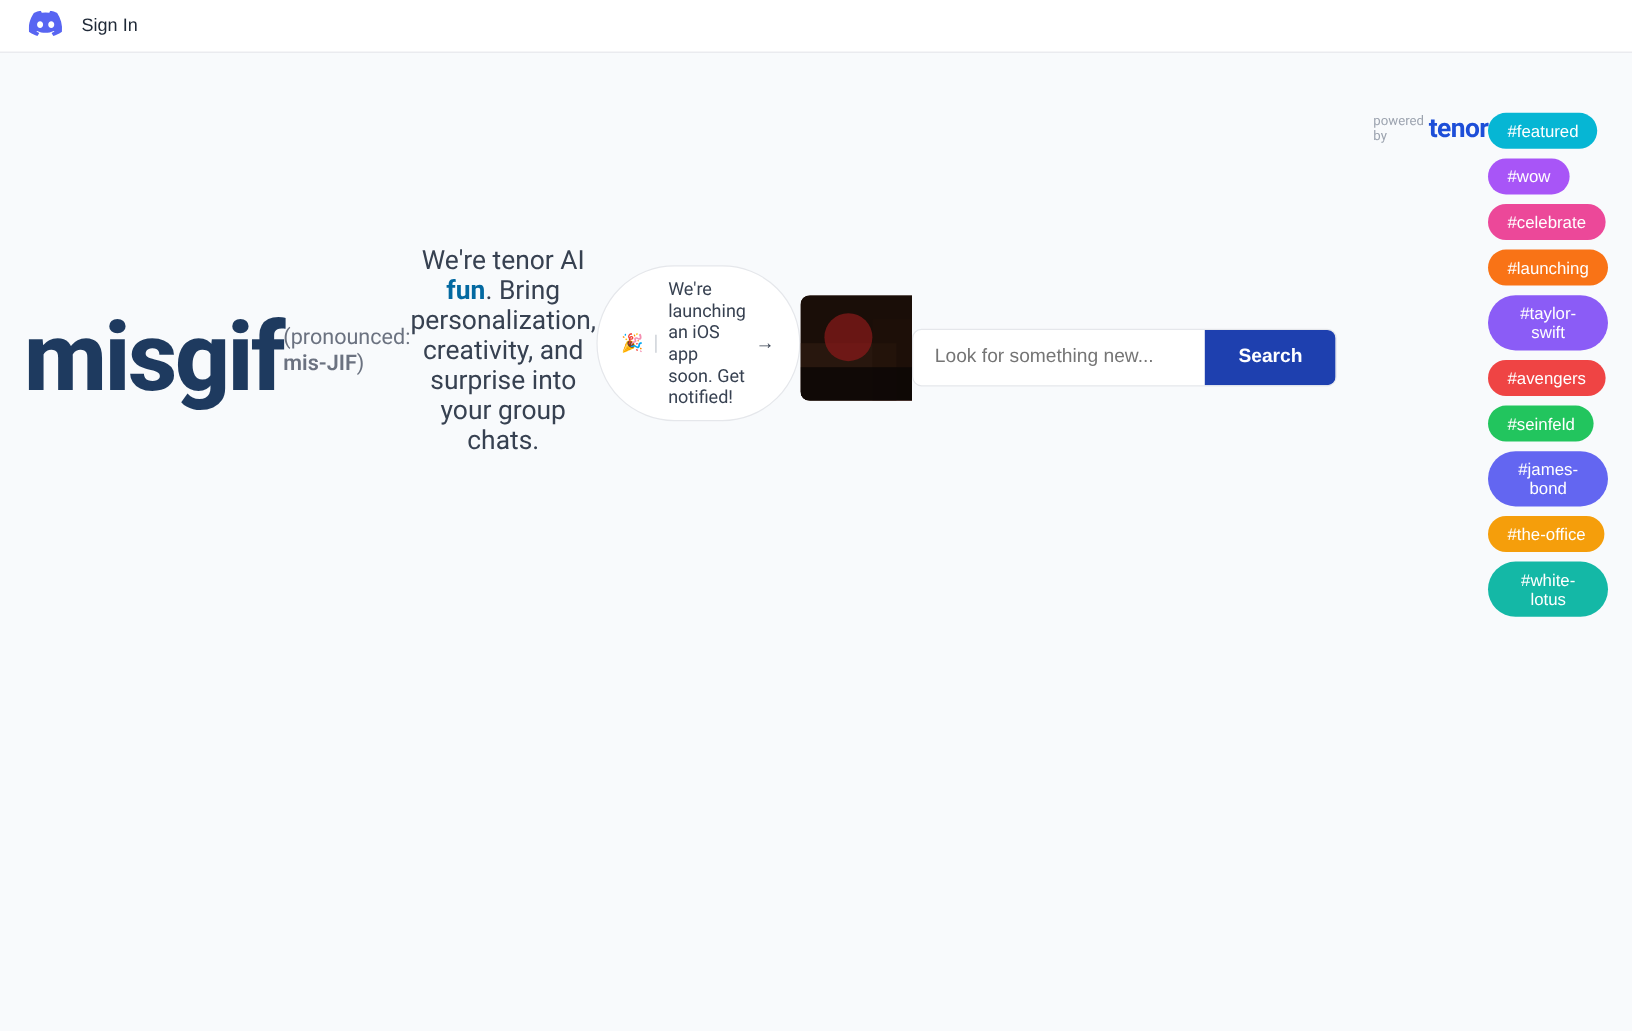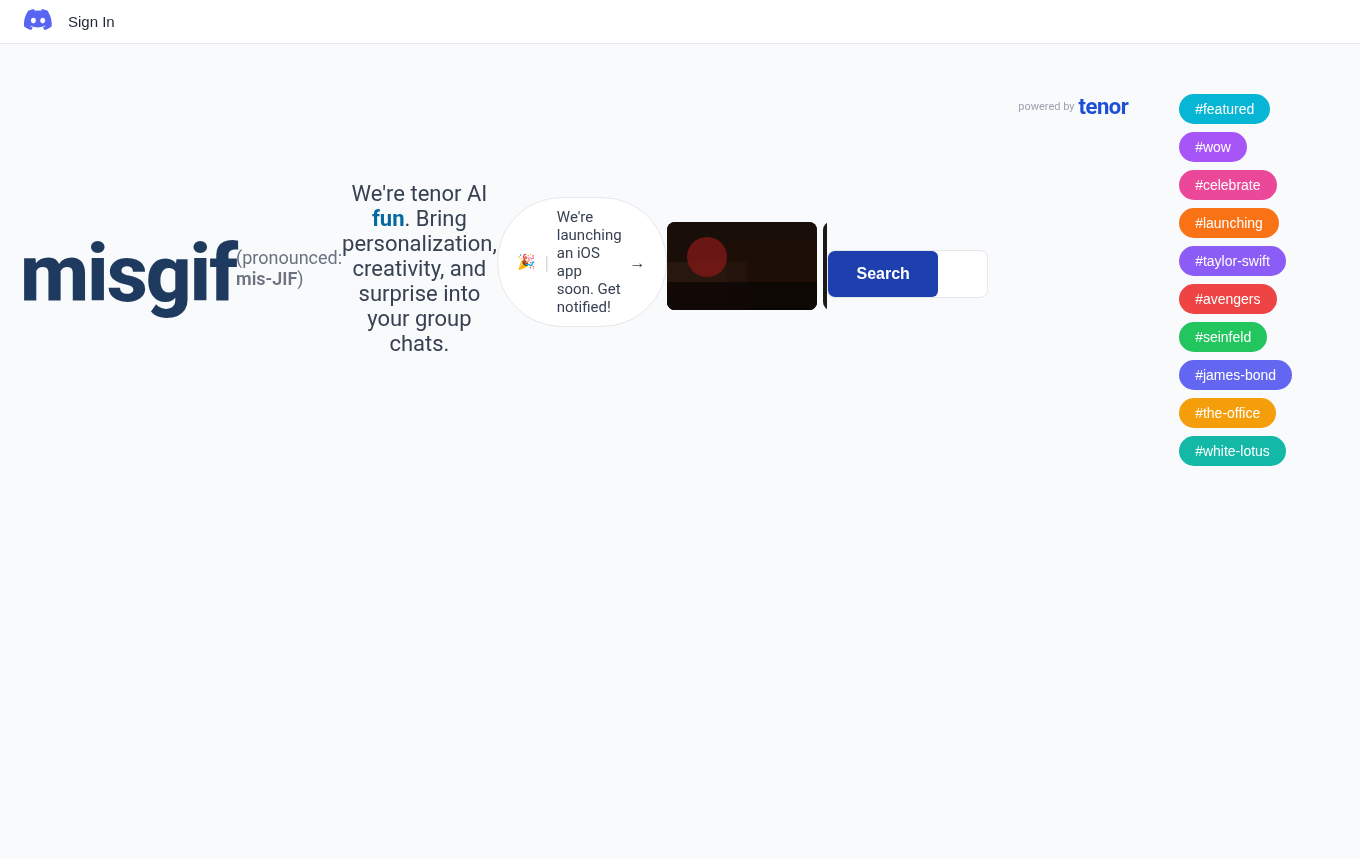--- a/index.html
+++ b/index.html
@@ -387,20 +387,21 @@
           <line x1="40" y1="5" x2="40" y2="70" stroke="#cc0000" stroke-width="4"></line>
           <ellipse cx="40" cy="25" rx="15" ry="20" fill="#c09080"></ellipse>
         </svg>
       </div>
     </div>
 
   </div>
 
   <div class="search-section">
     <div class="search-bar">
+      <input type="text" class="search-input" placeholder="Look for something new..." style="">
       <button class="search-button">Search</button>
     </div>
   </div>
 
   <div class="tenor-logo" style="align-self:flex-start; margin-left: calc((100% - 1260px)/2); max-width:1260px; width:100%;">
     <span class="tenor-powered">powered by</span>
     <span class="tenor-name">tenor</span>
   </div>
 
   <div class="tags-row">

